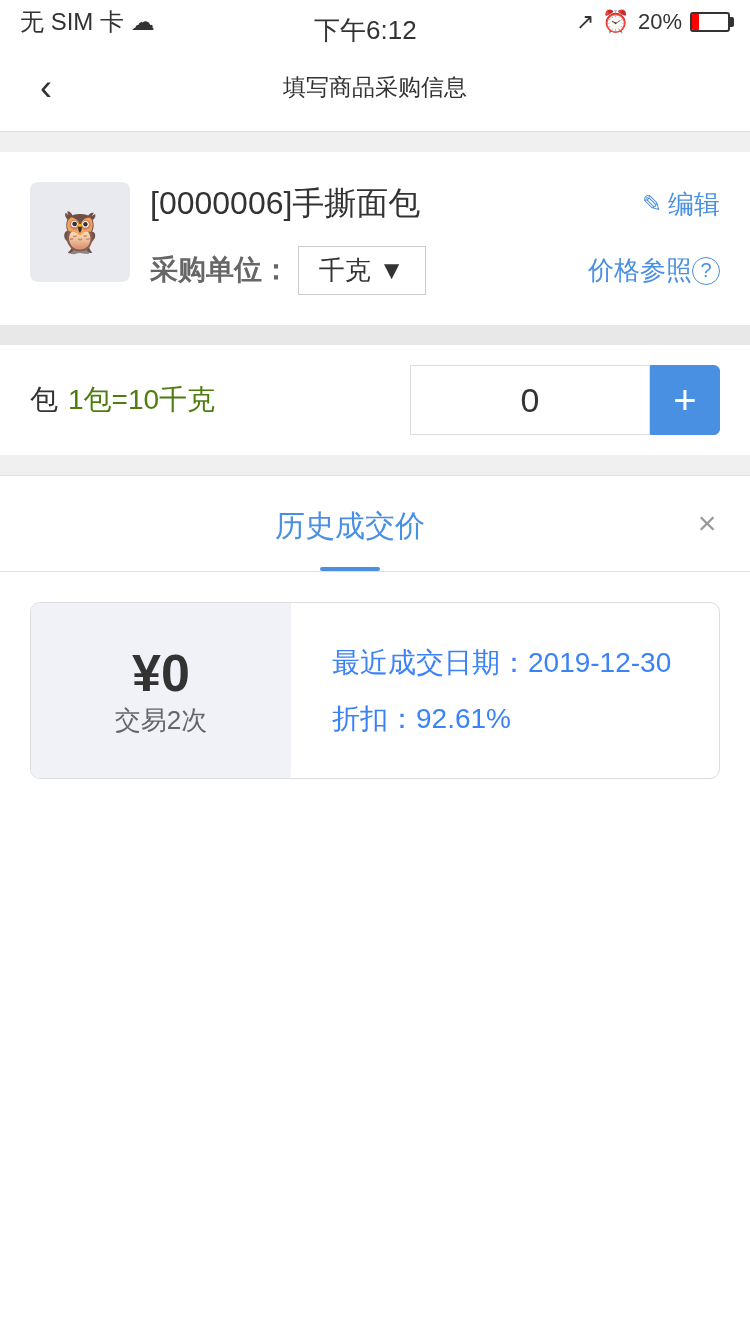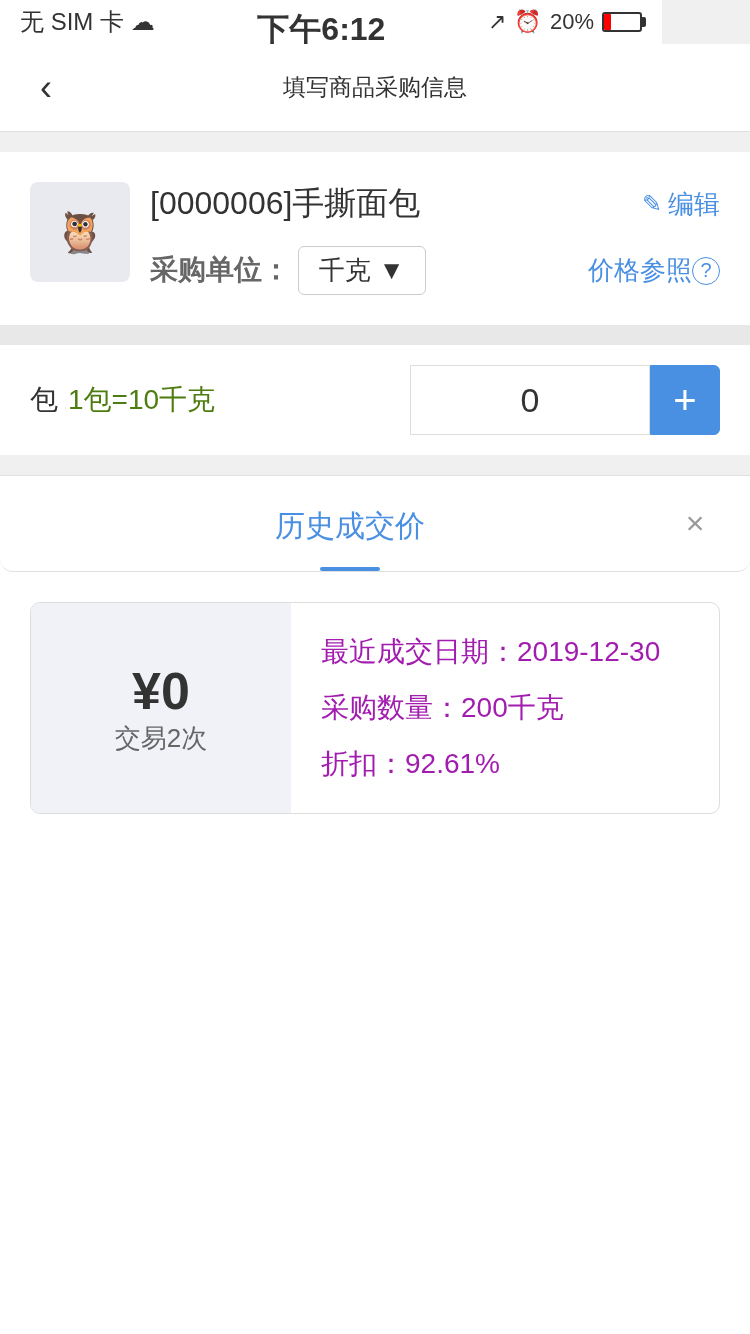--- a/index.html
+++ b/index.html
@@ -8,38 +8,38 @@
       width: 750px;
       min-height: 1334px;
       background: #f0f0f0;
       font-family: -apple-system, "PingFang SC", "Helvetica Neue", Arial, sans-serif;
       font-size: 28px;
       color: #333;
     }
 
     
     .status-bar {
-      width: 662px;
+      width: 750px;
       height: 44px;
       background: #fff;
       display: flex;
       align-items: center;
       justify-content: space-between;
       padding: 0 20px;
       font-size: 24px;
       color: #333;
     }
     .status-left {
       display: flex;
       align-items: center;
       gap: 10px;
     }
     .status-center {
-      font-size: 32px;
-      font-weight: 700;
+      font-size: 26px;
+      font-weight: 400;
       margin-top: 16px;
     }
     .status-right {
       display: flex;
       align-items: center;
       gap: 8px;
       font-size: 22px;
     }
     .battery-icon {
       width: 40px;
@@ -148,21 +148,21 @@
       justify-content: space-between;
       align-items: center;
     }
     .unit-label {
       font-size: 28px;
       color: #666;
       font-weight: bold;
     }
     .unit-select {
       border: 1px solid #ccc;
-      border-radius: 6px;
+      border-radius: 0;
       padding: 6px 20px;
       font-size: 26px;
       color: #333;
       background: #fff;
       display: inline-flex;
       align-items: center;
       gap: 8px;
     }
     .price-ref-btn {
       color: #4a90e2;
@@ -241,24 +241,23 @@
 
     
     .bottom-panel {
       background: #fff;
       margin-top: 20px;
       border-top: 1px solid #e0e0e0;
     }
     .tabs-row {
       display: flex;
       align-items: center;
-      padding: 0 30px;
+      padding: 0 18px;
       border-bottom: 1px solid #e0e0e0;
       position: relative;
-      border-radius: 13px;
     }
     .tab-item {
       flex: 1;
       text-align: center;
       padding: 30px 0 24px;
       font-size: 30px;
       color: #666;
       cursor: pointer;
       position: relative;
     }
@@ -319,21 +318,22 @@
     .card-right {
       flex: 1;
       padding: 30px 30px;
       display: flex;
       flex-direction: column;
       justify-content: center;
       gap: 18px;
     }
     .card-right-row {
       font-size: 28px;
-      color: #a21caf;
+      color: #3b82f6;
+      margin-left: 11px;
     }
 
     
     .main-content {
       background: #f0f0f0;
       min-height: 700px;
     }
   </style>
 </head>
 <body>
@@ -420,23 +420,20 @@
         <div class="price-amount">
           <span>¥</span><span>0</span>
         </div>
         <div class="trade-count">交易2次</div>
       </div>
       <div class="card-right">
         <div class="card-right-row">
           <span>最近成交日期：</span><span>2019-12-30</span>
         </div>
         <div class="card-right-row">
-          <span>采购数量：</span><span>200千克</span>
-        </div>
-        <div class="card-right-row">
           <span>折扣：</span><span>92.61%</span>
         </div>
       </div>
     </div>
   </div>
 </div>
 
 <div class="main-content" style="background:#fff;"></div>
 
 </body></html>

